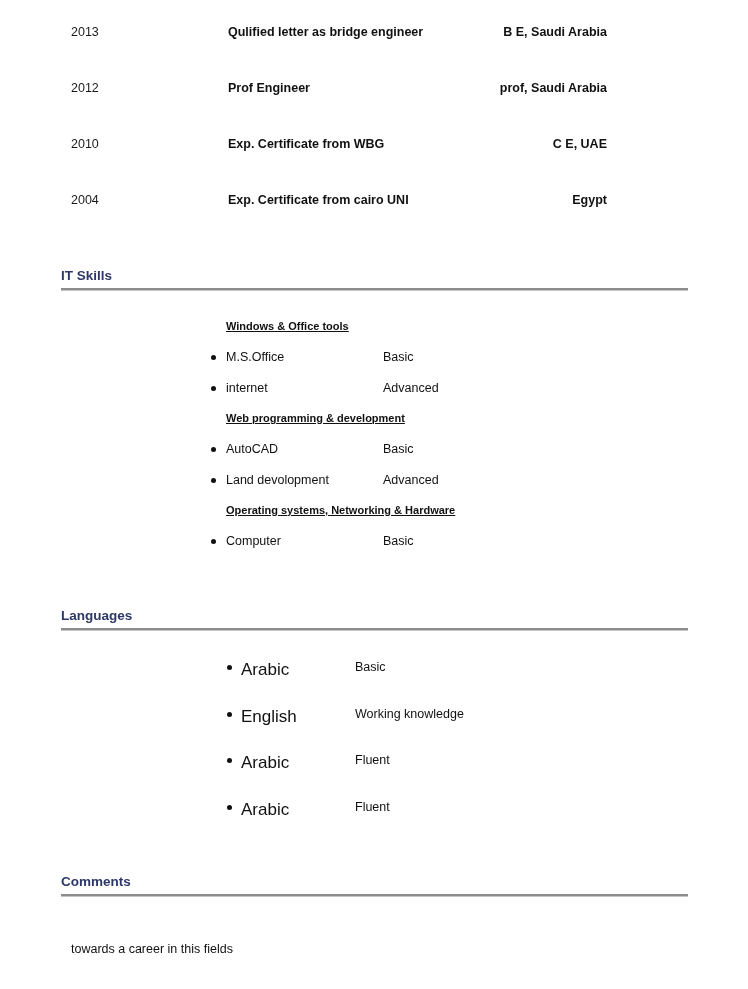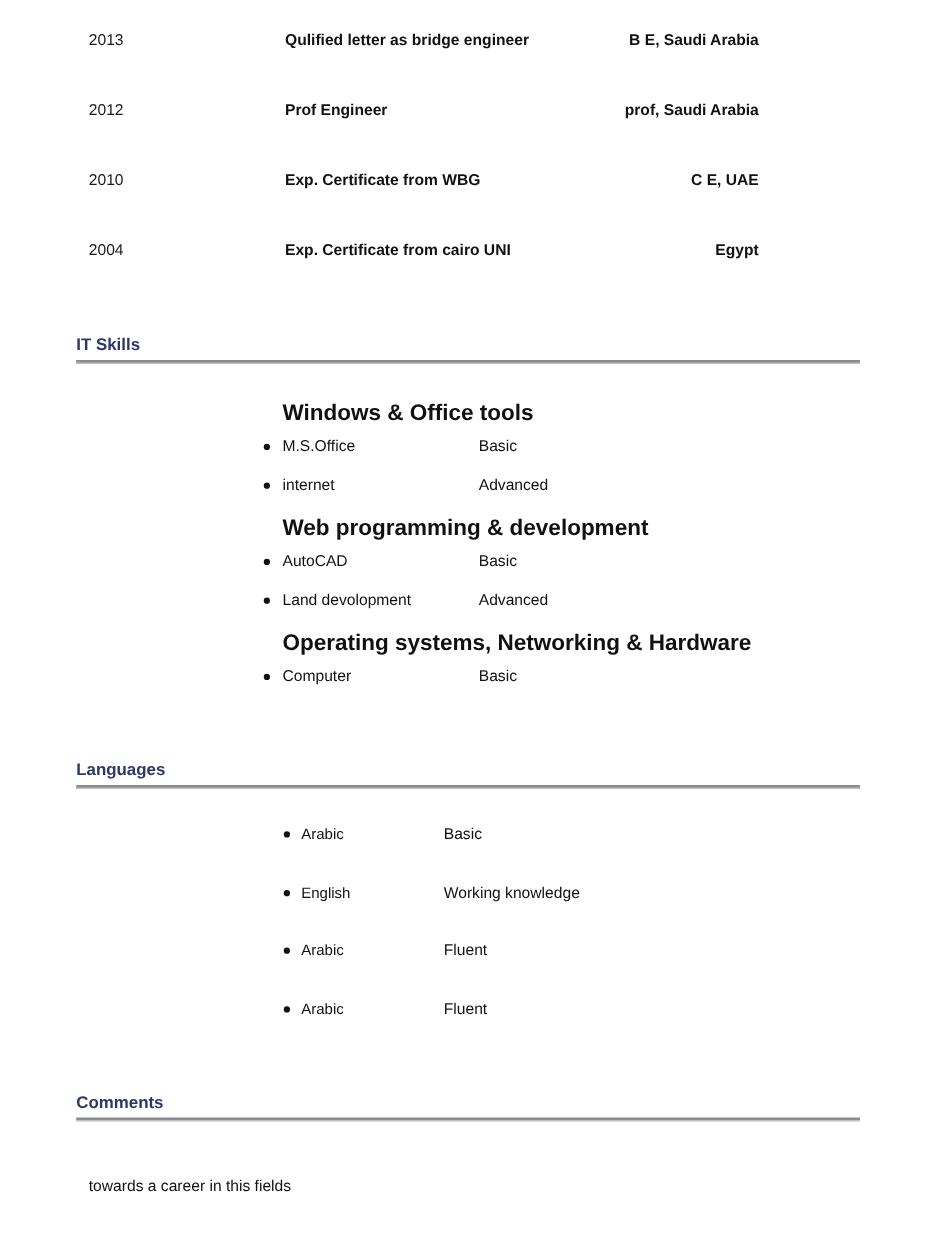--- a/index.html
+++ b/index.html
@@ -43,36 +43,37 @@
       width: 627px;
       height: 2px;
       background: #8c8c8c;
       border-bottom: 1px solid #c4c4c4;
     }
 
     
     .skill-group-title {
       position: absolute;
       left: 226px;
-      font-size: 18px;
+      font-size: 11px;
       font-weight: bold;
       color: #111;
+      text-decoration: underline;
     }
     .skill-item { position: absolute; left: 0; width: 591px; height: 16px; }
     .bullet {
       position: absolute;
       width: 5px; height: 5px;
       border-radius: 50%;
       background: #111;
     }
     .skill-name { position: absolute; left: 226px; top: 0; font-size: 12.5px; }
     .skill-level { position: absolute; left: 383px; top: 0; font-size: 12.5px; }
 
     
-    .lang-name { position: absolute; left: 241px; top: 0; font-size: 12px; }
+    .lang-name { position: absolute; left: 241px; top: 0; font-size: 17px; }
     .lang-level { position: absolute; left: 355px; top: 0; font-size: 12.5px; }
 
     
     .comment-block {
       position: absolute;
       left: 71px;
       top: 942px;
       width: 620px;
       font-size: 12.5px;
       line-height: 14.5px;

